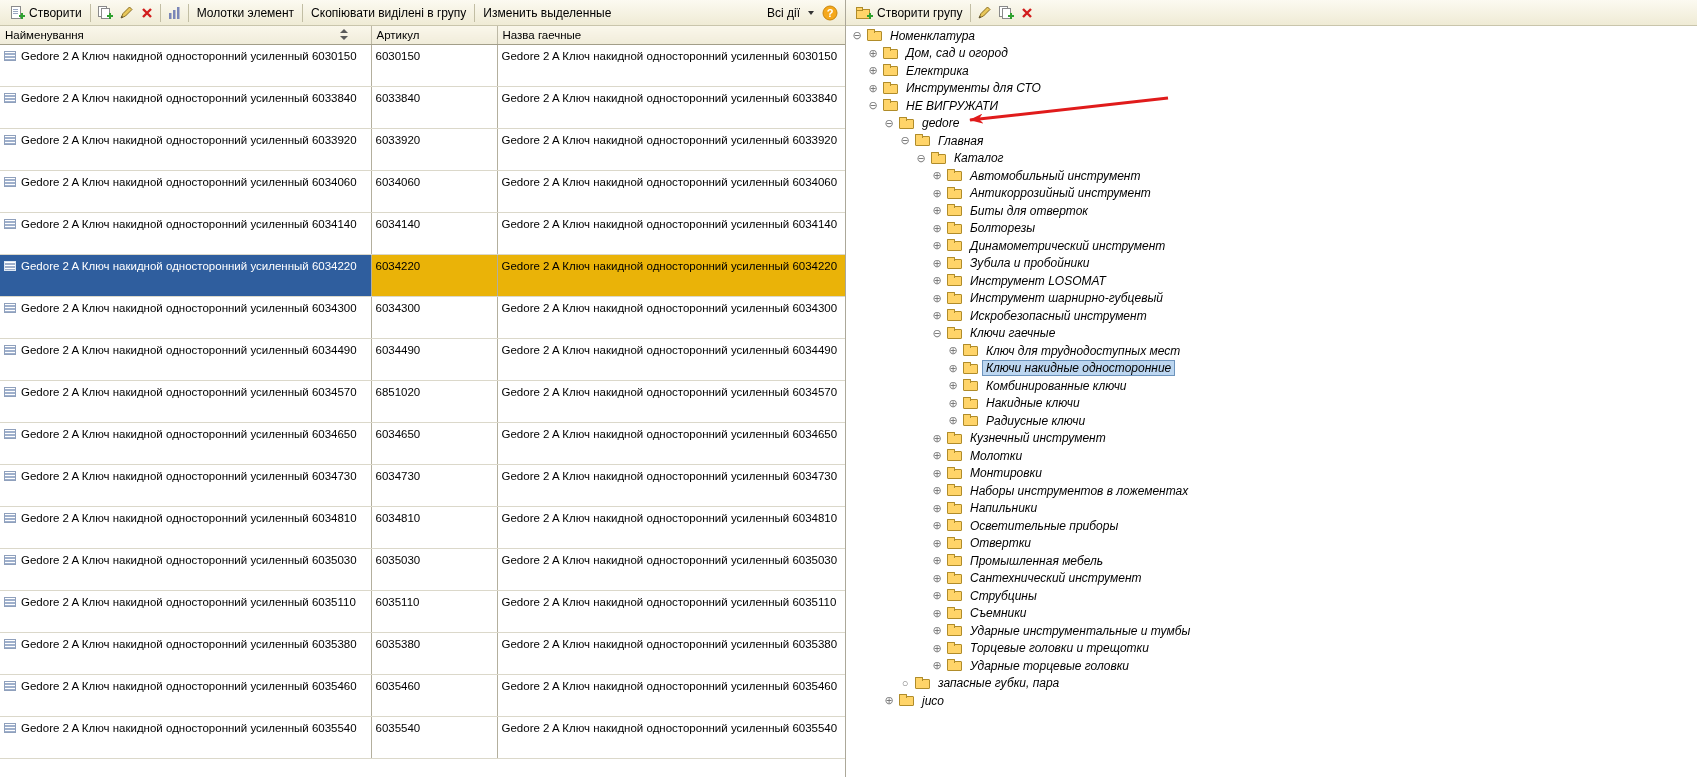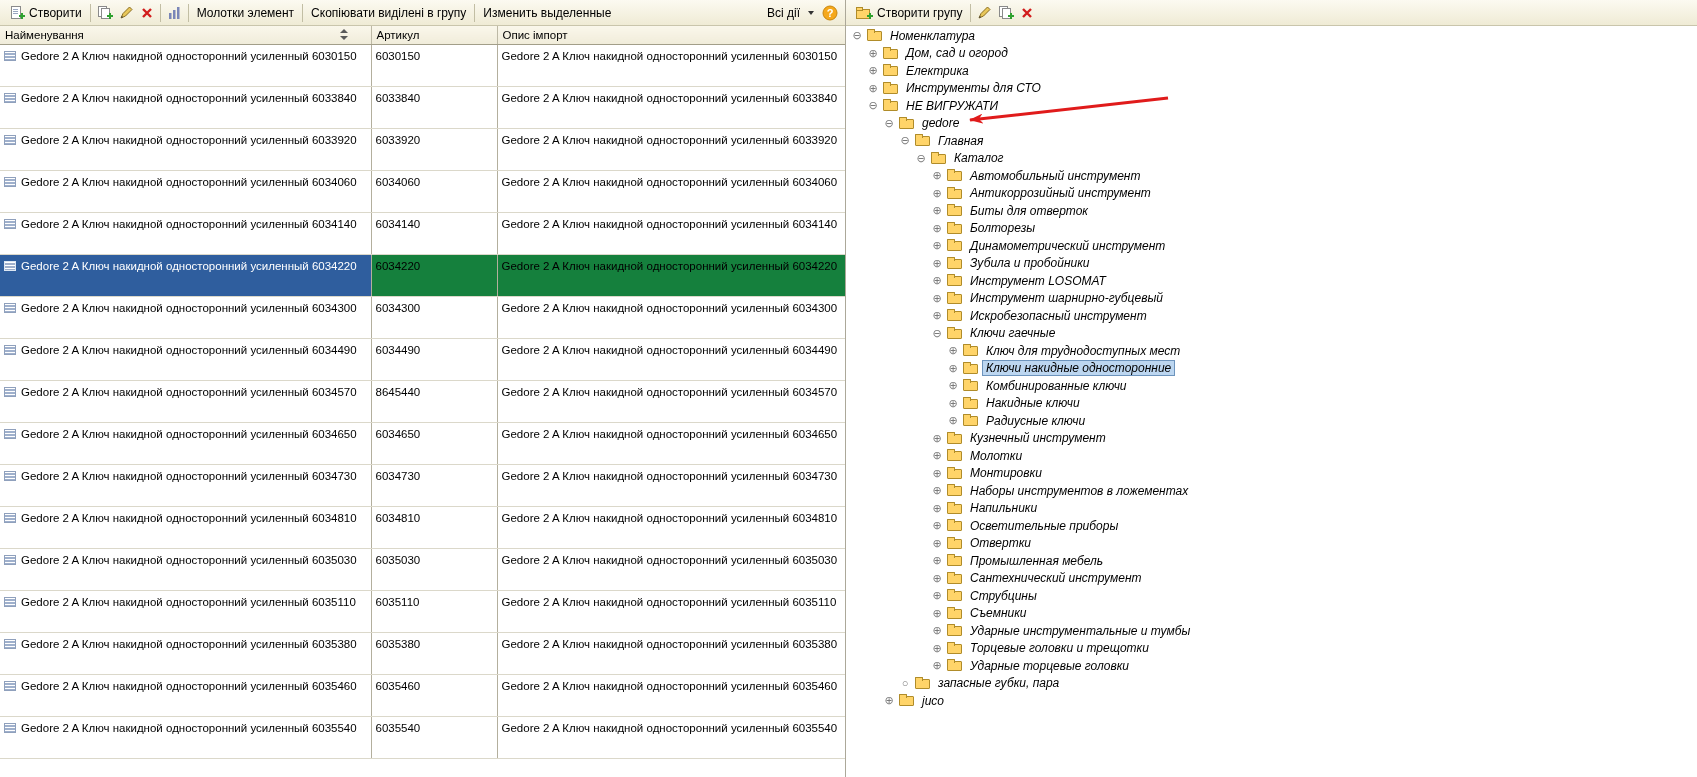--- a/index.html
+++ b/index.html
@@ -20,21 +20,21 @@
   
   .left-panel { width:846px; flex:none; display:flex; flex-direction:column; border-right:1px solid #ACA899; }
   .left-body { flex:1 1 auto; display:flex; overflow:hidden; }
   .table-area { width:1022px; flex:none; overflow:hidden; border-right:1px solid #B9B6A4; background:#fff; }
   table { border-collapse:collapse; table-layout:fixed; width:1021px; font-size:11.5px; }
   col.c1{width:371px} col.c2{width:126px} col.c3{width:364px} col.c4{width:160px}
   th { height:18px; text-align:left; font-weight:normal; padding:1px 5px;
        background:linear-gradient(#FAF7EB,#F0ECDA); border-right:1px solid #BDB9A5; border-bottom:1px solid #A29E89; white-space:nowrap; overflow:hidden; }
   td { height:42px; vertical-align:top; padding:5px 5px 0 4px; border-right:1px solid #B3AF9D;
        border-bottom:1px solid #DBD8CA; white-space:nowrap; overflow:hidden; background:#fff; }
-  tr.selected td { background:#15803d; }
+  tr.selected td { background:#eab308; }
   tr.selected td:first-child { background:#2F5E9E; color:#fff; }
   .row-icon { display:inline-block; width:12px; height:10px; margin-right:5px; vertical-align:-1px;
               border:1px solid #8FA0BC; flex:none;
               background:linear-gradient(to bottom,#fff 0 1px,#9FB0CC 1px 3px,#fff 3px 4px,#9FB0CC 4px 6px,#fff 6px 7px,#9FB0CC 7px 9px,#fff 9px); }
   tr.selected td:first-child .row-icon { border-color:#DCE6F2; }
   .hdr-first { display:flex; align-items:center; }
   .hdr-first .lbl { flex:1 1 auto; overflow:hidden; }
   .sort-icon { position:relative; width:8px; height:11px; display:inline-block; flex:none; margin-right:18px; }
   .sort-icon::before { content:""; position:absolute; top:0; left:0; border-left:4px solid transparent;
                        border-right:4px solid transparent; border-bottom:4.5px solid #5A5A5A; }
@@ -145,21 +145,21 @@
             </colgroup>
           <thead>
             <tr>
               <th>
                 <span class="hdr-first">
                   <span class="lbl">Найменування</span>
                   <span class="sort-icon"></span>
                 </span>
               </th>
               <th>Артикул</th>
-              <th>Опис імпорт</th>
+              <th>Назва гаечные</th>
               <th>Биты імпорт</th>
             </tr>
           </thead>
           <tbody>
               <tr>
                 <td><span class="row-icon"></span><span>Gedore 2 A Ключ накидной односторонний усиленный 6030150</span></td>
                 <td><span>6030150</span></td>
                 <td><span>Gedore 2 A Ключ накидной односторонний усиленный 6030150</span></td>
                 <td><span>http://gedore-tool.ru/catalog/d...</span></td>
               </tr>
@@ -200,21 +200,21 @@
                 <td><span>http://gedore-tool.ru/catalog/d...</span></td>
               </tr>
               <tr>
                 <td><span class="row-icon"></span><span>Gedore 2 A Ключ накидной односторонний усиленный 6034490</span></td>
                 <td><span>6034490</span></td>
                 <td><span>Gedore 2 A Ключ накидной односторонний усиленный 6034490</span></td>
                 <td><span>http://gedore-tool.ru/catalog/d...</span></td>
               </tr>
               <tr>
                 <td><span class="row-icon"></span><span>Gedore 2 A Ключ накидной односторонний усиленный 6034570</span></td>
-                <td><span>8645440</span></td>
+                <td><span>6851020</span></td>
                 <td><span>Gedore 2 A Ключ накидной односторонний усиленный 6034570</span></td>
                 <td><span>http://gedore-tool.ru/catalog/d...</span></td>
               </tr>
               <tr>
                 <td><span class="row-icon"></span><span>Gedore 2 A Ключ накидной односторонний усиленный 6034650</span></td>
                 <td><span>6034650</span></td>
                 <td><span>Gedore 2 A Ключ накидной односторонний усиленный 6034650</span></td>
                 <td><span>http://gedore-tool.ru/catalog/d...</span></td>
               </tr>
               <tr>

